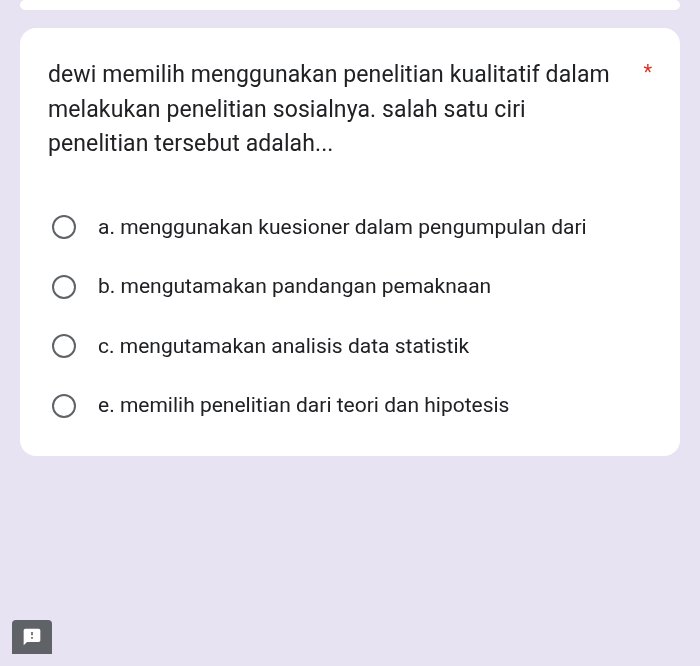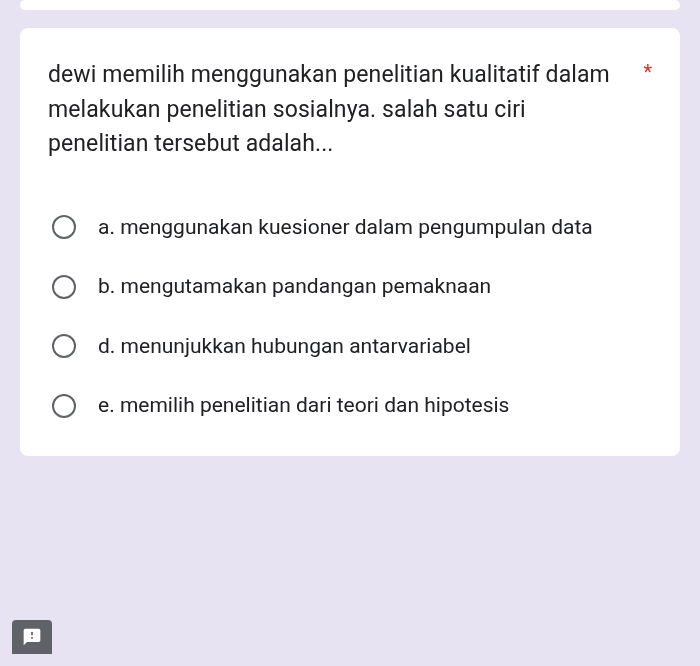--- a/index.html
+++ b/index.html
@@ -17,21 +17,21 @@
       overflow: hidden;
     }
     .card-top {
       background: #fff;
       border-radius: 8px;
       height: 10px;
       margin-bottom: 18px;
     }
     .question-card {
       background: #fff;
-      border-radius: 8px;
+      border-radius: 16px;
       padding: 30px 28px 20px 28px;
     }
     .question-header {
       display: flex;
       align-items: flex-start;
       margin-bottom: 36px;
     }
     .question-text {
       font-size: 23px;
       line-height: 1.5;
@@ -94,29 +94,29 @@
 
 <div class="question-card">
   <div class="question-header">
     <div class="question-text">dewi memilih menggunakan penelitian kualitatif dalam melakukan penelitian sosialnya. salah satu ciri penelitian tersebut adalah...</div>
     <div class="required-marker">*</div>
   </div>
 
   <div class="options">
     <label class="option">
       <span class="radio"></span>
-      <span class="option-text">a. menggunakan kuesioner dalam pengumpulan data</span>
+      <span class="option-text">a. menggunakan kuesioner dalam pengumpulan dari</span>
     </label>
     <label class="option">
       <span class="radio"></span>
       <span class="option-text">b. mengutamakan pandangan pemaknaan</span>
     </label>
     <label class="option">
       <span class="radio"></span>
-      <span class="option-text">d. menunjukkan hubungan antarvariabel</span>
+      <span class="option-text">c. mengutamakan analisis data statistik</span>
     </label>
     <label class="option">
       <span class="radio"></span>
       <span class="option-text">e. memilih penelitian dari teori dan hipotesis</span>
     </label>
   </div>
 </div>
 
 <div class="feedback-button">
   <span class="feedback-icon">

